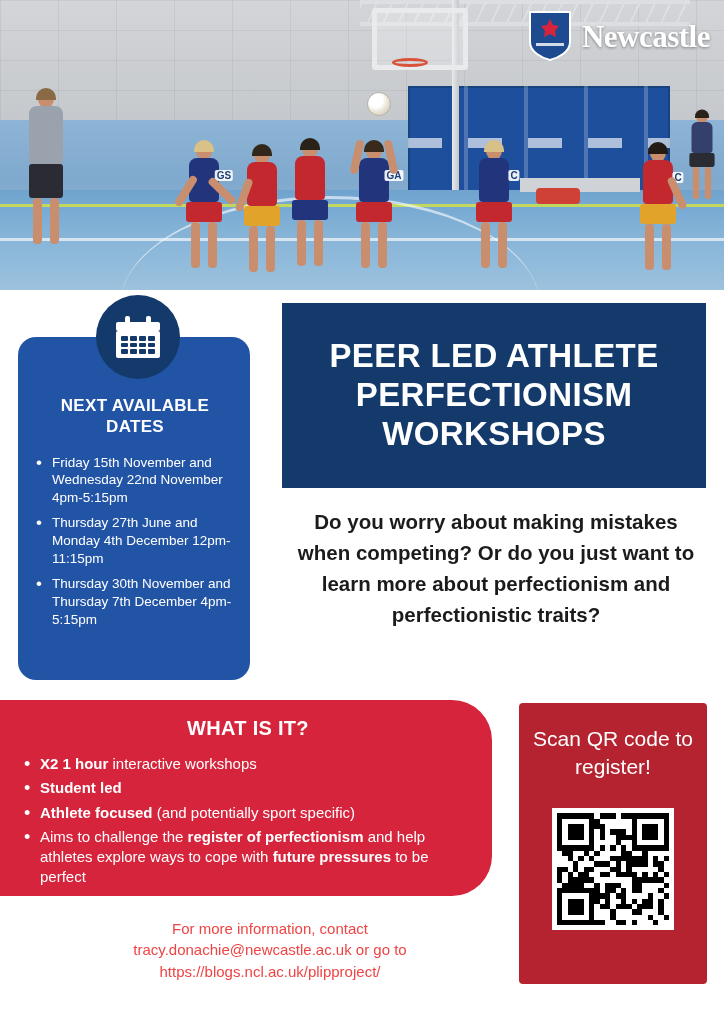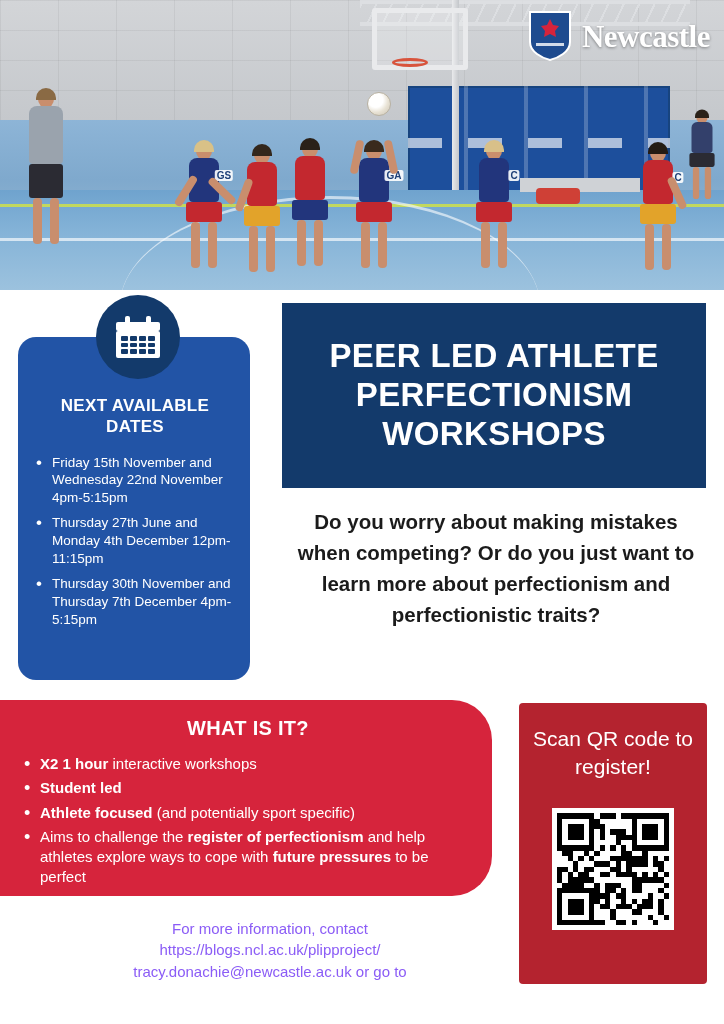--- a/index.html
+++ b/index.html
@@ -202,21 +202,21 @@
   }
   .qr-code .qr-grid {
     width: 100%; height: 100%;
     display: grid; grid-template-columns: repeat(21, 1fr); grid-template-rows: repeat(21, 1fr);
   }
   .qr-code .qr-grid i { background: #000; }
 
   
   .footer {
     position: absolute; left: 60px; top: 918px; width: 420px; text-align: center;
-    color: #8b5cf6; font: 15px/1.42 "Liberation Sans", sans-serif;
+    color: #ef4444; font: 15px/1.42 "Liberation Sans", sans-serif;
   }
 </style>
 </head>
 <body>
 
 <div class="hero">
   <div class="wall"></div>
   <div class="truss"></div>
   <div class="mats">
       <div class="mat-logo"></div>
@@ -814,15 +814,15 @@
         <i style="background: rgb(255, 255, 255);"></i>
         <i></i>
         <i style="background: rgb(255, 255, 255);"></i>
         <i style="background: rgb(255, 255, 255);"></i>
       </div>
   </div>
 </aside>
 
 <div class="footer">
   <div>For more information, contact</div>
+  <div>tracy.donachie@newcastle.ac.uk or go to</div>
   <div>https://blogs.ncl.ac.uk/plipproject/</div>
-  <div>tracy.donachie@newcastle.ac.uk or go to</div>
 </div>
 
 </body></html>

